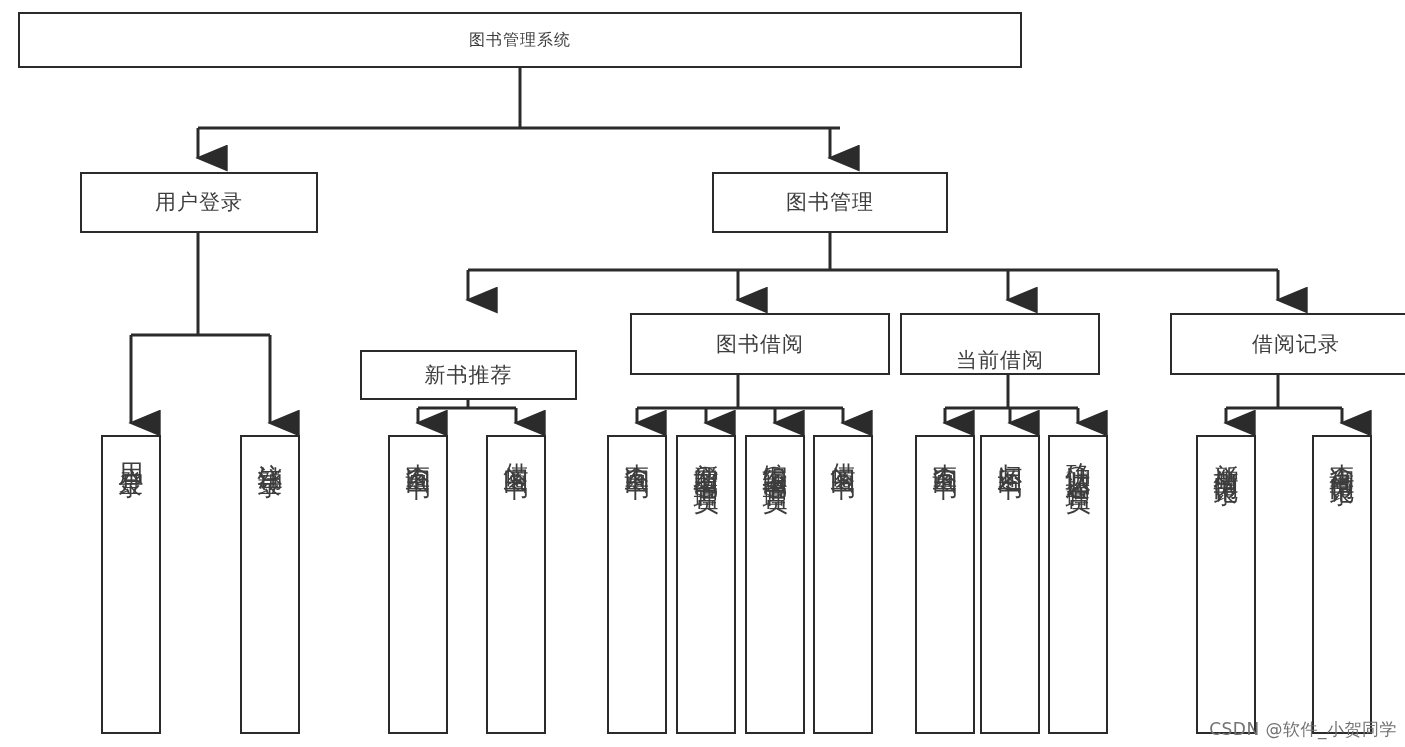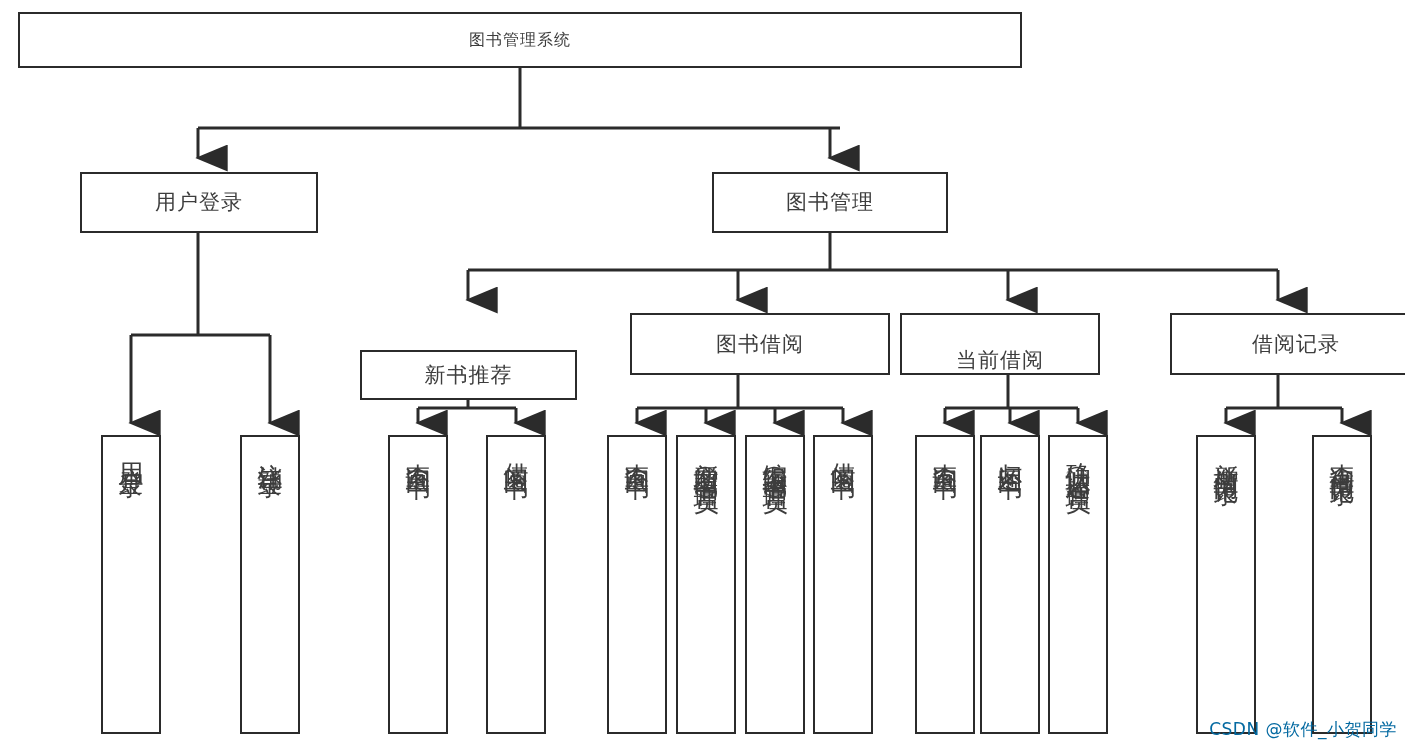--- a/index.html
+++ b/index.html
@@ -63,21 +63,21 @@
     text-orientation: upright;
     font-size: 25px;
     letter-spacing: 4px;
     line-height: 1;
   }
   .watermark {
     position: absolute;
     right: 8px;
     bottom: 6px;
     font-size: 17px;
-    color: #0369a1;
+    color: #737373;
     letter-spacing: 0.5px;
     z-index: 5;
     white-space: nowrap;
   }
 </style>
 </head>
 <body>
 
 <div id="canvas">
 

